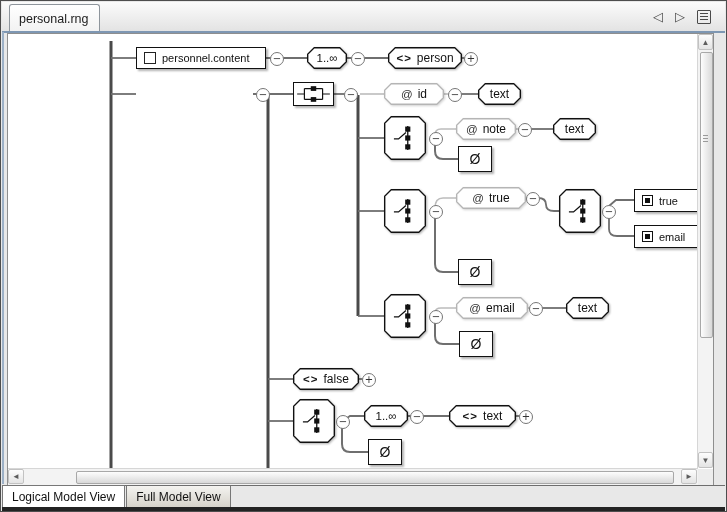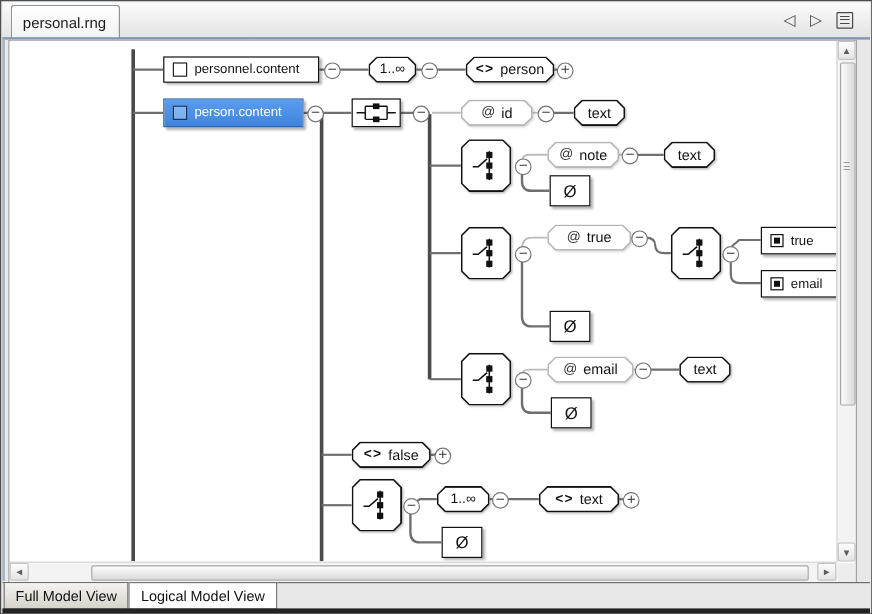--- a/index.html
+++ b/index.html
@@ -173,24 +173,20 @@
       <div class="tg" style="left:343px;top:18px">−</div>
       <div class="oct" style="left:380px;top:13px;width:74px;height:22px">
         <span class="b"></span>
         <span class="f">
             <span class="ei">&lt;&gt;</span>
             <span class="lbl">person</span>
           </span>
       </div>
       <div class="tg" style="left:456px;top:18px">+</div>
 
-      <div class="node sel" style="left:128px;top:48px;width:117px;height:24px">
-        <span class="sq"></span>
-        <span class="lbl">person.content</span>
-      </div>
       <div class="tg" style="left:248px;top:54px">−</div>
       <div class="node" style="left:285px;top:48px;width:41px;height:24px;padding:0;justify-content:center">
         <svg width="35" height="20" viewBox="0 0 38 22">
           <g stroke="#111" stroke-width="1.3" fill="none">
             <path d="M1,11 H9 M9,5 H29 M9,17 H29 M9,5 V17 M29,5 V17 M29,11 H37"></path>
           </g>
           <rect x="16" y="2.4" width="6" height="5.2" fill="#111"></rect>
           <rect x="16" y="14.4" width="6" height="5.2" fill="#111"></rect>
         </svg>
       </div>
@@ -375,22 +371,22 @@
 
     <div class="hscroll">
       <div class="sbtn" style="left:0;top:0;width:16px;height:15px">◄</div>
       <div class="hthumb"></div>
       <div class="sbtn" style="left:673px;top:0;width:16px;height:15px">►</div>
     </div>
     <div class="corner"></div>
   </div>
 
   <div class="btabs">
+    <div class="btab active">
+      <span>Logical Model View</span>
+    </div>
     <div class="btab inactive">
       <span>Full Model View</span>
     </div>
-    <div class="btab active">
-      <span>Logical Model View</span>
-    </div>
   </div>
   <div class="bstrip"></div>
 
 </div>
 
 </body></html>

